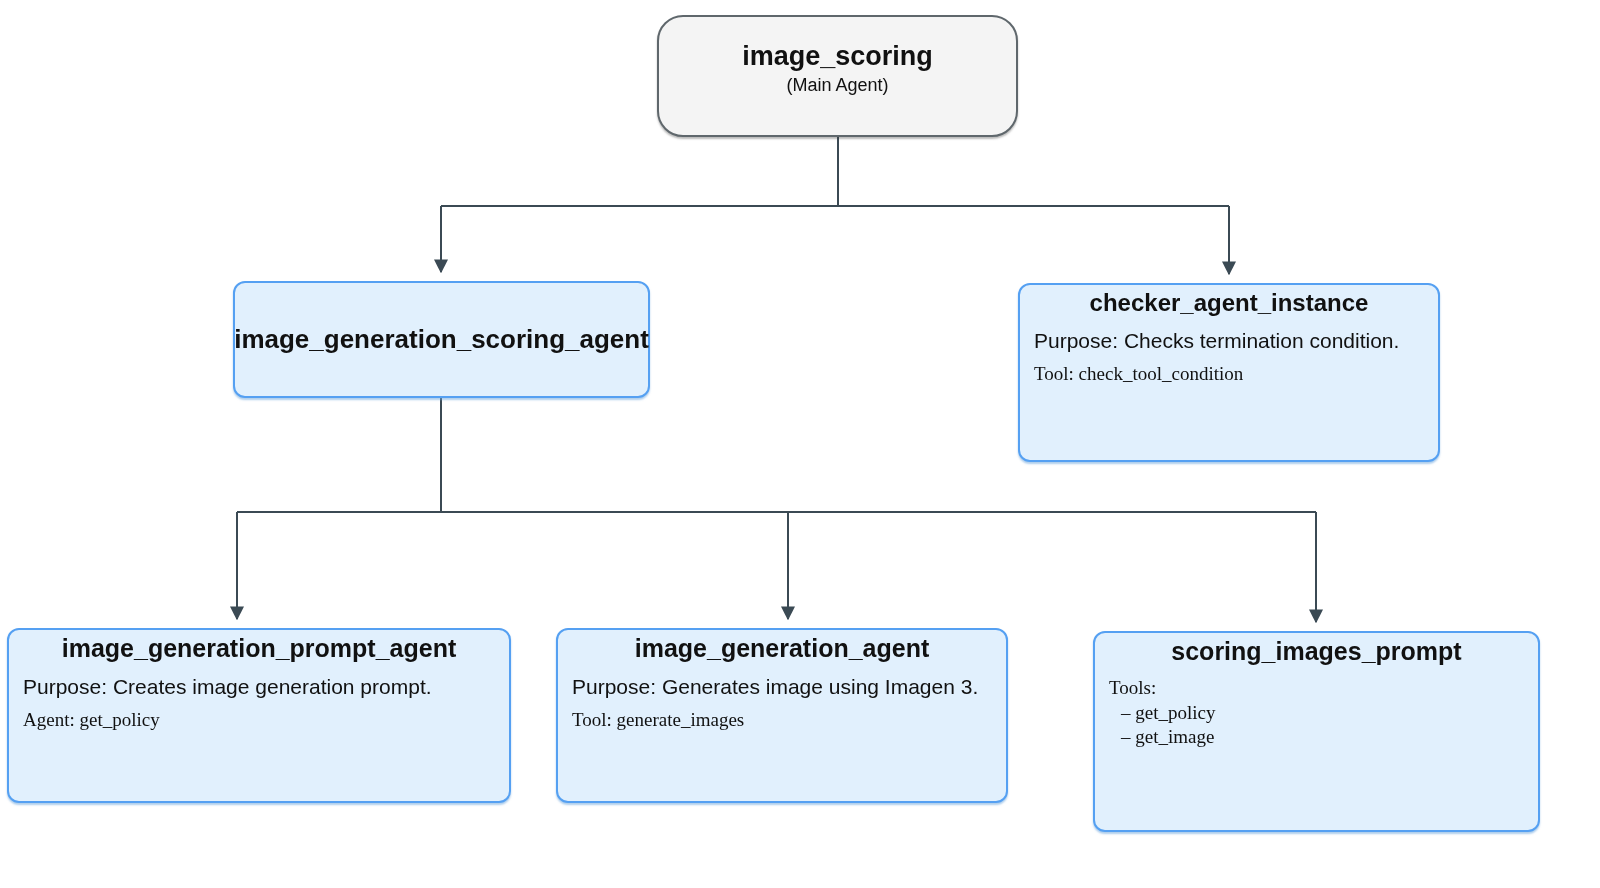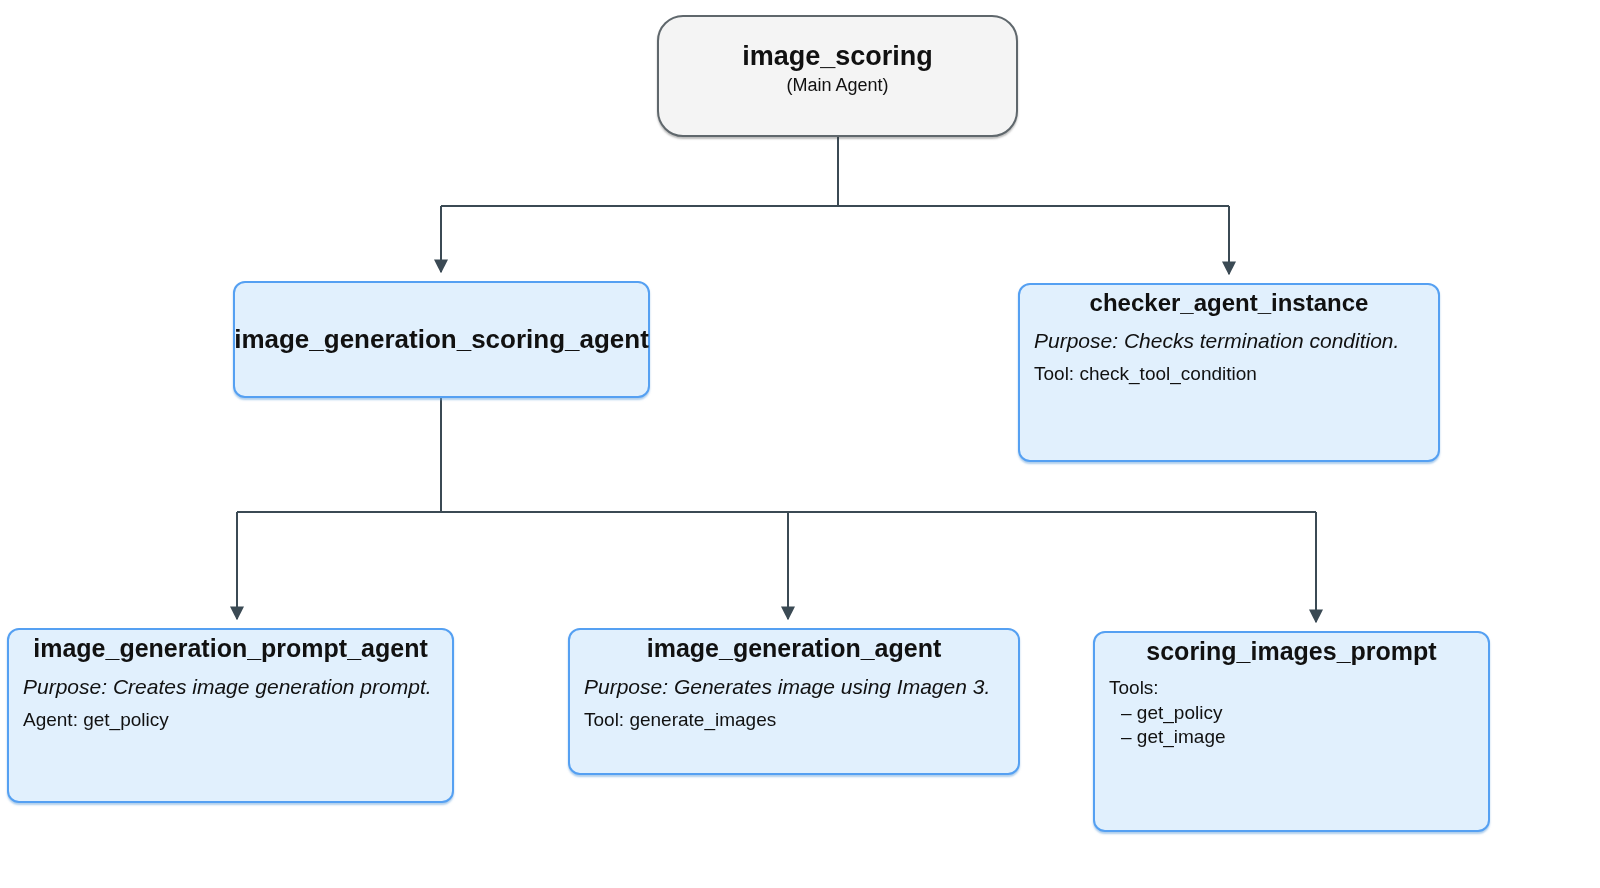--- a/index.html
+++ b/index.html
@@ -82,24 +82,23 @@
     text-align: center;
     margin: 4px 0 10px 0;
     white-space: nowrap;
   }
   .agent-title.lg { font-size: 25px; }
   .agent-purpose {
     font-size: 21px;
     line-height: 1.3;
     margin: 8px 0 8px 0;
     white-space: nowrap;
-    font-style: italic;
   }
   .agent-tool, .tools-label, .tool-item {
-    font-family: Liberation Sans, sans-serif;
+    font-family: Liberation Serif, serif;
     font-size: 19px;
     line-height: 1.3;
     white-space: nowrap;
   }
   .tool-item { padding-left: 12px; }
 </style>
 </head>
 <body>
 
 <div class="canvas">
@@ -131,37 +130,37 @@
   </div>
 
   <div class="node agent" style="left:1018px; top:283px; width:422px; height:179px;">
     <div class="agent-body">
       <div class="agent-title">checker_agent_instance</div>
       <div class="agent-purpose">Purpose: Checks termination condition.</div>
       <div class="agent-tool">Tool: check_tool_condition</div>
     </div>
   </div>
 
-  <div class="node agent" style="left:7px; top:628px; width:447px; height:175px;">
+  <div class="node agent" style="left:7px; top:628px; width:504px; height:175px;">
     <div class="agent-body">
       <div class="agent-title lg">image_generation_prompt_agent</div>
       <div class="agent-purpose">Purpose: Creates image generation prompt.</div>
       <div class="agent-tool">Agent: get_policy</div>
     </div>
   </div>
 
-  <div class="node agent" style="left:568px; top:628px; width:452px; height:147px;">
+  <div class="node agent" style="left:556px; top:628px; width:452px; height:175px;">
     <div class="agent-body">
       <div class="agent-title lg">image_generation_agent</div>
       <div class="agent-purpose">Purpose: Generates image using Imagen 3.</div>
       <div class="agent-tool">Tool: generate_images</div>
     </div>
   </div>
 
-  <div class="node agent" style="left:1093px; top:631px; width:397px; height:201px;">
+  <div class="node agent" style="left:1093px; top:631px; width:447px; height:201px;">
     <div class="agent-body">
       <div class="agent-title lg">scoring_images_prompt</div>
       <div class="tools-label">Tools:</div>
       <div class="tool-item">– get_policy</div>
       <div class="tool-item">– get_image</div>
     </div>
   </div>
 
 </div>
 

